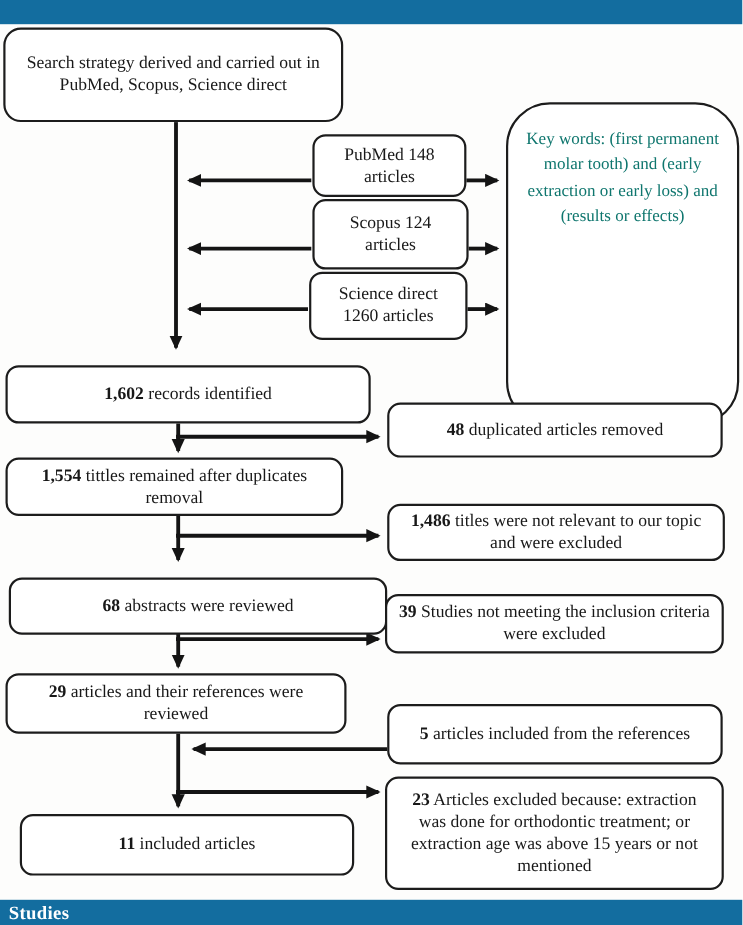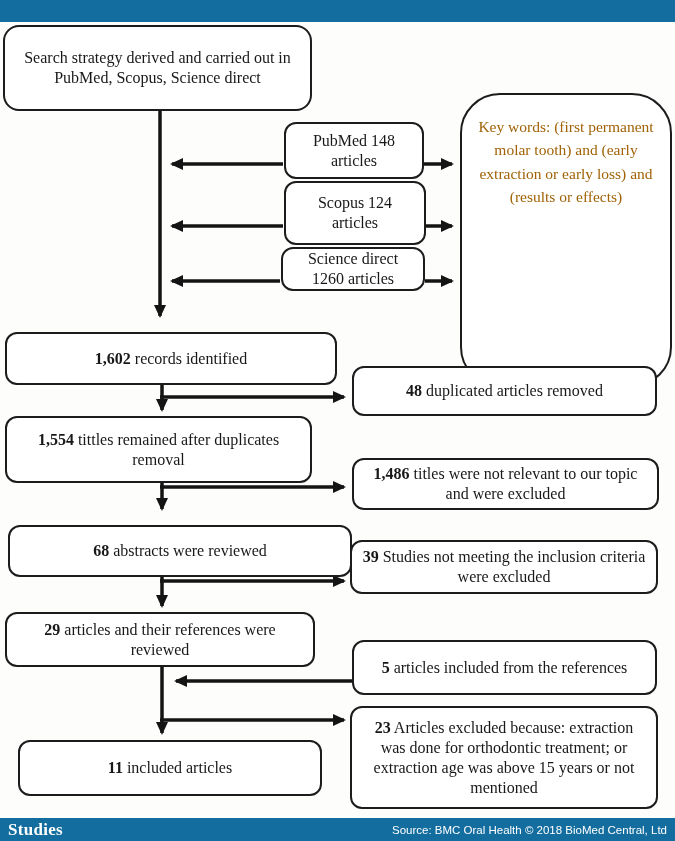--- a/index.html
+++ b/index.html
@@ -24,27 +24,27 @@
   .box {
     position:absolute; border:2px solid #1c1c1c; border-radius:12px; background:#ffffff;
     display:flex; align-items:center; justify-content:center; text-align:center;
     font-size:16px; color:#181818; line-height:1.25; padding:4px 10px; box-sizing:border-box;
   }
   .box b { font-weight:bold; }
 
   #b-search    { left:3px;   top:25px;  width:309px; height:86px;  border-radius:16px; border-width:2.5px; }
   #b-pubmed    { left:284px; top:122px; width:140px; height:57px;  }
   #b-scopus    { left:284px; top:181px; width:142px; height:64px;  }
-  #b-science   { left:281px; top:247px; width:144px; height:44px;  }
+  #b-science   { left:281px; top:247px; width:144px; height:62px;  }
   #b-keywords  { left:460px; top:93px;  width:212px; height:294px; border-radius:40px;
-                 align-items:flex-start; padding:20px 4px 10px; color:#a16207;
+                 align-items:flex-start; padding:20px 4px 10px; color:#0f766e;
                  font-size:15.5px; line-height:1.5; }
   #b-records   { left:5px;   top:332px; width:332px; height:53px;  }
   #b-dup       { left:352px; top:366px; width:305px; height:50px;  }
-  #b-titles    { left:5px;   top:416px; width:307px; height:67px;  }
+  #b-titles    { left:5px;   top:416px; width:307px; height:53px;  }
   #b-notrel    { left:352px; top:458px; width:307px; height:52px;  }
   #b-abstracts { left:8px;   top:525px; width:344px; height:52px;  }
   #b-notmeet   { left:350px; top:540px; width:308px; height:54px;  }
   #b-artref    { left:5px;   top:612px; width:310px; height:55px;  }
   #b-fromref   { left:352px; top:640px; width:305px; height:55px;  }
   #b-excl      { left:350px; top:706px; width:308px; height:103px; }
   #b-incl      { left:18px;  top:740px; width:304px; height:56px;  }
 
   svg.lines { position:absolute; left:0; top:0; pointer-events:none; }
   svg.lines line { stroke:#141414; stroke-width:3.5; }
@@ -135,16 +135,15 @@
   <div class="box" id="b-excl">
     <span><b>23</b><span> Articles excluded because: extraction was done for orthodontic treatment; or extraction age was above 15 years or not mentioned</span></span>
   </div>
 
   <div class="box" id="b-incl">
     <span><b>11</b><span> included articles</span></span>
   </div>
 
   <div class="footer" style="background: rgb(19, 109, 159);">
     <span class="brand">Studies</span>
-    <span class="source">Source: BMC Oral Health © 2018 BioMed Central, Ltd</span>
   </div>
 
 </div>
 
 </body></html>

